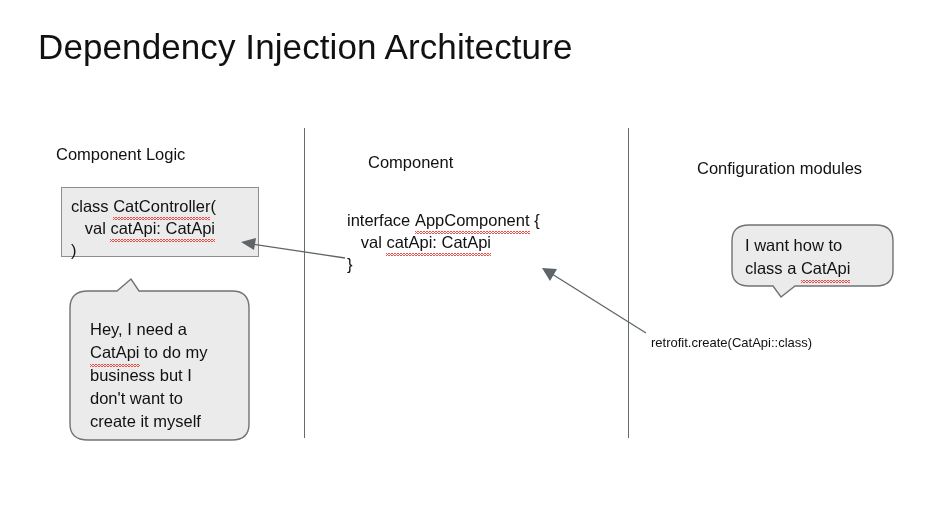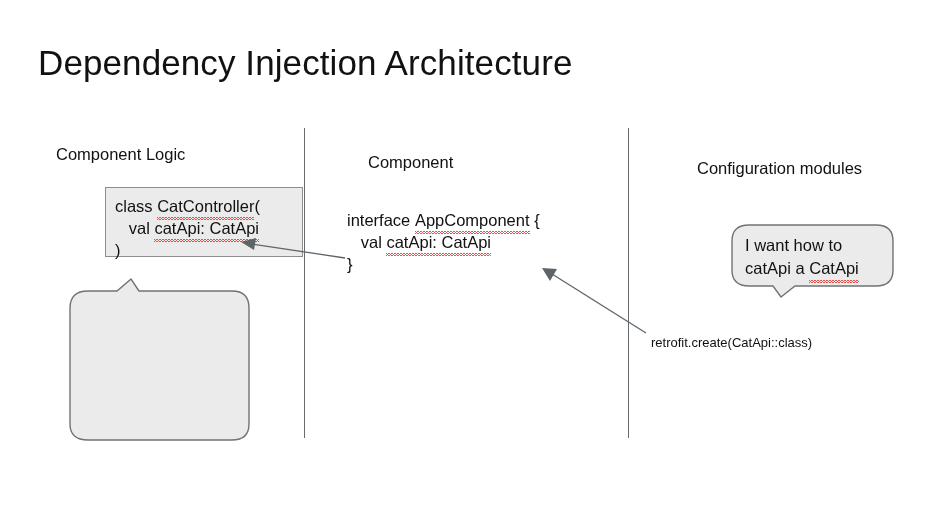--- a/index.html
+++ b/index.html
@@ -17,21 +17,21 @@
     width: 935px;
     height: 505px;
     background: #ffffff;
     overflow: hidden;
   }
 
   
   #slide-title {
     position: absolute;
     left: 38px;
-    top: 42px;
+    top: 26px;
     font-size: 35px;
     font-weight: normal;
     letter-spacing: 0.1px;
     line-height: 42px;
     color: #111111;
     white-space: nowrap;
   }
 
   
   .divider {
@@ -59,21 +59,20 @@
   
   #code-box {
     position: absolute;
     left: 61px;
     top: 187px;
     width: 198px;
     height: 70px;
     background: #ebebeb;
     border: 1px solid #8d8d8d;
     box-sizing: border-box;
-    margin-left: 44px;
   }
   .code-text {
     position: absolute;
     font-family: "Liberation Sans", sans-serif;
     font-size: 16.5px;
     line-height: 22px;
     color: #111111;
     white-space: pre;
   }
   #code-box .code-text {
@@ -194,37 +193,42 @@
              L 62 1
              L 70 13
              L 163 13
              Q 180 13 180 30
              L 180 146
              Q 180 162 163 162
              L 19 162
              Q 1 162 1 146
              Z"></path>
   </svg>
+  <div class="bubble-text" id="bubble-left-text"><span>Hey, I need a</span>
+<span><span class="sq">CatApi</span><span> to do my</span></span>
+<span>business but I</span>
+<span>don't want to</span>
+<span>create it myself</span></div>
 
   <svg class="bubble-svg" id="bubble-right-svg" width="164" height="78" viewBox="0 0 164 78">
     <path class="bubble-shape" d="M 1 18
              Q 1 2 18 2
              L 145 2
              Q 162 2 162 18
              L 162 47
              Q 162 63 145 63
              L 64 63
              L 50 74
              L 42 63
              L 18 63
              Q 1 63 1 47
              Z"></path>
   </svg>
   <div class="bubble-text" id="bubble-right-text"><span>I want how to</span>
-<span><span>catApi a </span><span class="sq">CatApi</span></span></div>
+<span><span>class a </span><span class="sq">CatApi</span></span></div>
 
   <svg id="arrows" viewBox="0 0 935 505">
 
     <g>
       <line class="arrow-line" x1="345" y1="258" x2="252" y2="244"></line>
       <polygon class="arrow-head" points="241,242 256,238 254,250"></polygon>
     </g>
 
     <g>
       <line class="arrow-line" x1="646" y1="333" x2="552" y2="274"></line>

